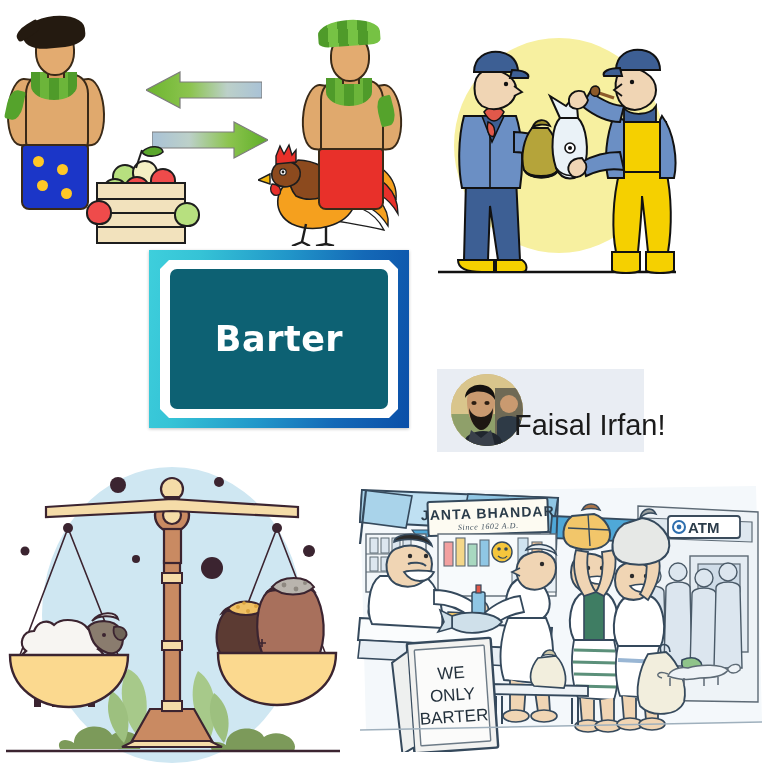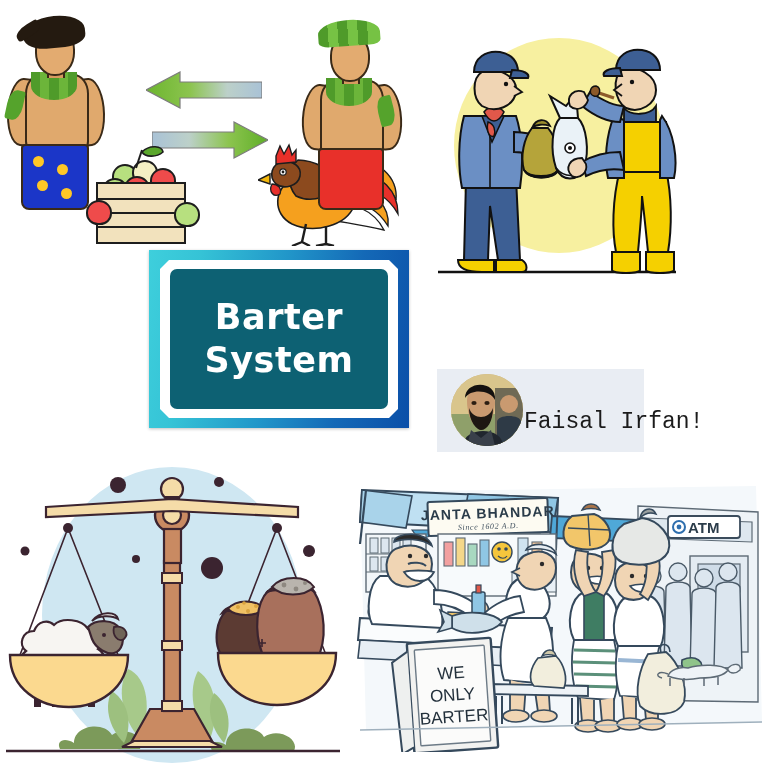--- a/index.html
+++ b/index.html
@@ -183,23 +183,23 @@
     left: 437px; top: 369px; width: 207px; height: 83px;
     background:#e9edf3;
     display:flex; align-items:center;
   }
   #name-badge .avatar {
     position:absolute; left:14px; top:5px; width:72px; height:72px;
     border-radius:50%; overflow:hidden;
     background:#c9b27a;
   }
   #name-badge .badge-name {
-    position:absolute; left:87px; top:40px;
-    font-family:Liberation Mono, monospace;
-    font-size:23px;
+    position:absolute; left:77px; top:40px;
+    font-family:Liberation Sans, sans-serif;
+    font-size:29px;
     color:#1b1b1b;
     white-space:nowrap;
   }
 
   
   #balance-scale { left: 0px; top: 455px; width: 345px; height: 318px; }
 
   
   #market-scene { left: 352px; top: 472px; width: 418px; height: 280px; }
 
@@ -390,21 +390,20 @@
       <path d="M196 48 C184 48, 178 52, 180 56 L198 56 Z" fill="#3d5f94" stroke="#111" stroke-width="2"></path>
 
       <path d="M200 88 C206 96, 226 96, 232 86 L232 102 L200 102 Z" fill="#3d5f94" stroke="#111" stroke-width="1.8"></path>
     </svg>
   </div>
 
   <div class="panel" id="title-card">
     <div class="card-frame">
       <div class="card-inner">
         <div class="card-title-line">Barter</div>
-        <div class="card-title-line">System</div>
       </div>
     </div>
   </div>
 
   <div class="panel" id="name-badge">
     <div class="avatar">
       <svg width="72" height="72" viewBox="0 0 72 72">
         <rect x="0" y="0" width="72" height="72" fill="#d9c58c"></rect>
         <rect x="0" y="40" width="72" height="32" fill="#8fa06a"></rect>
         <rect x="44" y="14" width="28" height="58" fill="#6f6a55"></rect>

